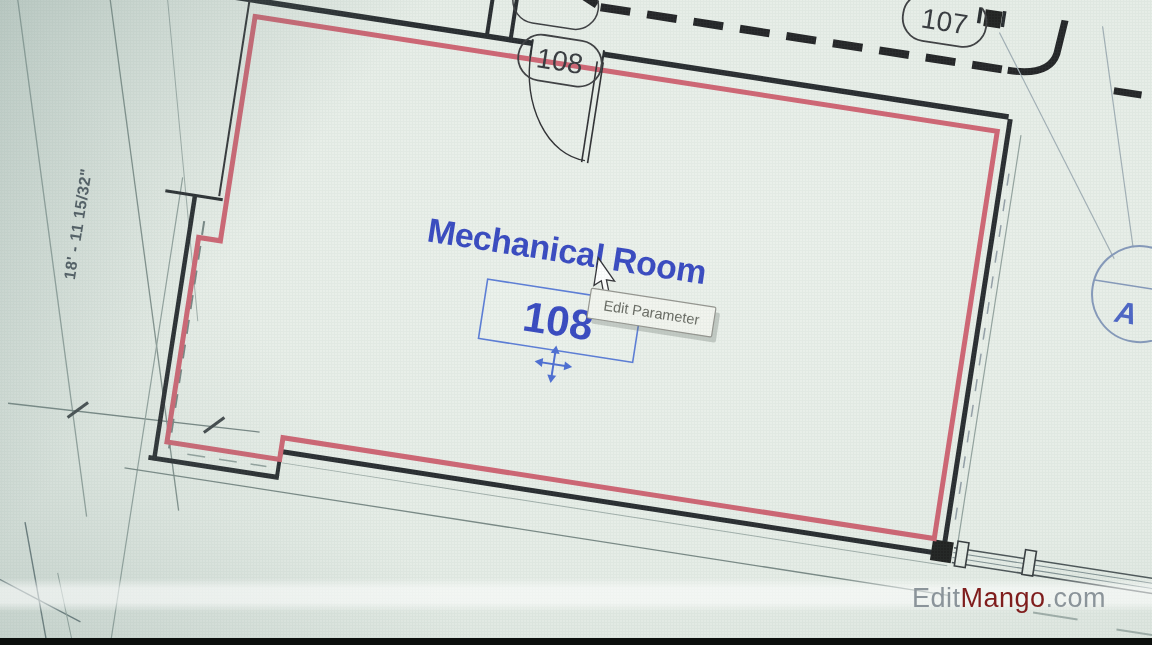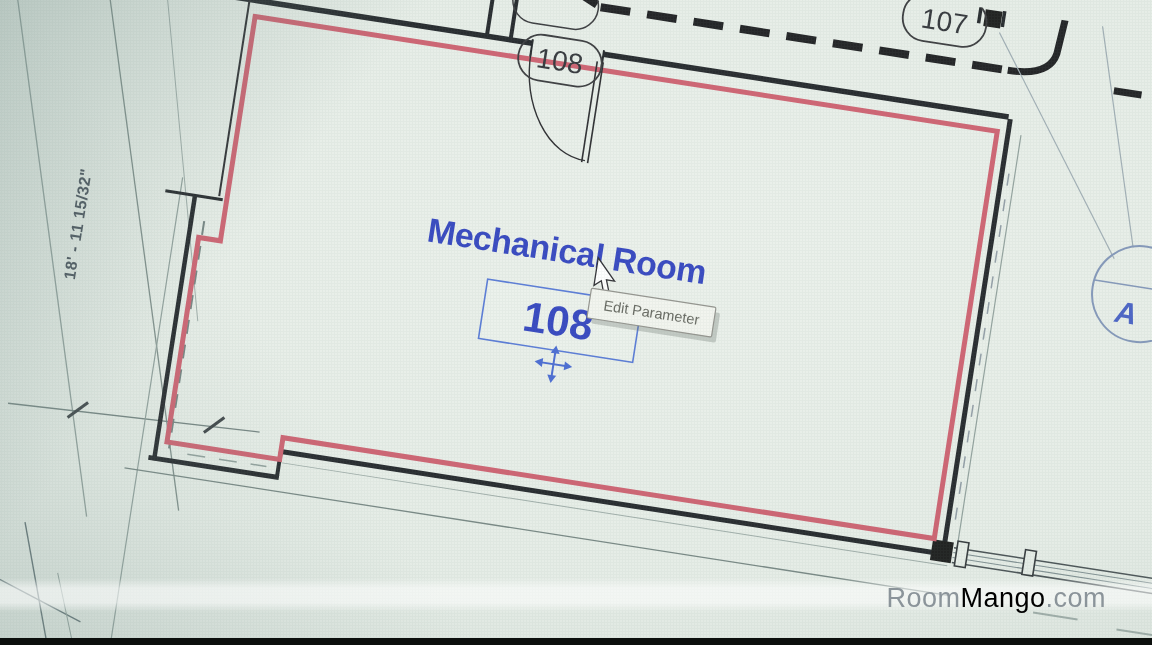--- a/index.html
+++ b/index.html
@@ -157,17 +157,17 @@
   </svg>
   </div>
 
   <div class="dots"></div>
   <div class="shade1"></div>
   <div class="shade2"></div>
   <div class="shade3"></div>
 
   <div class="band"></div>
   <div class="watermark">
-    <span>Room</span><span style="color:#000000">Mango</span><span>.com</span>
+    <span>Edit</span><span style="color:#7f1d1d">Mango</span><span>.com</span>
   </div>
 
   <div class="bottombar"></div>
 </div>
 
 </body></html>

